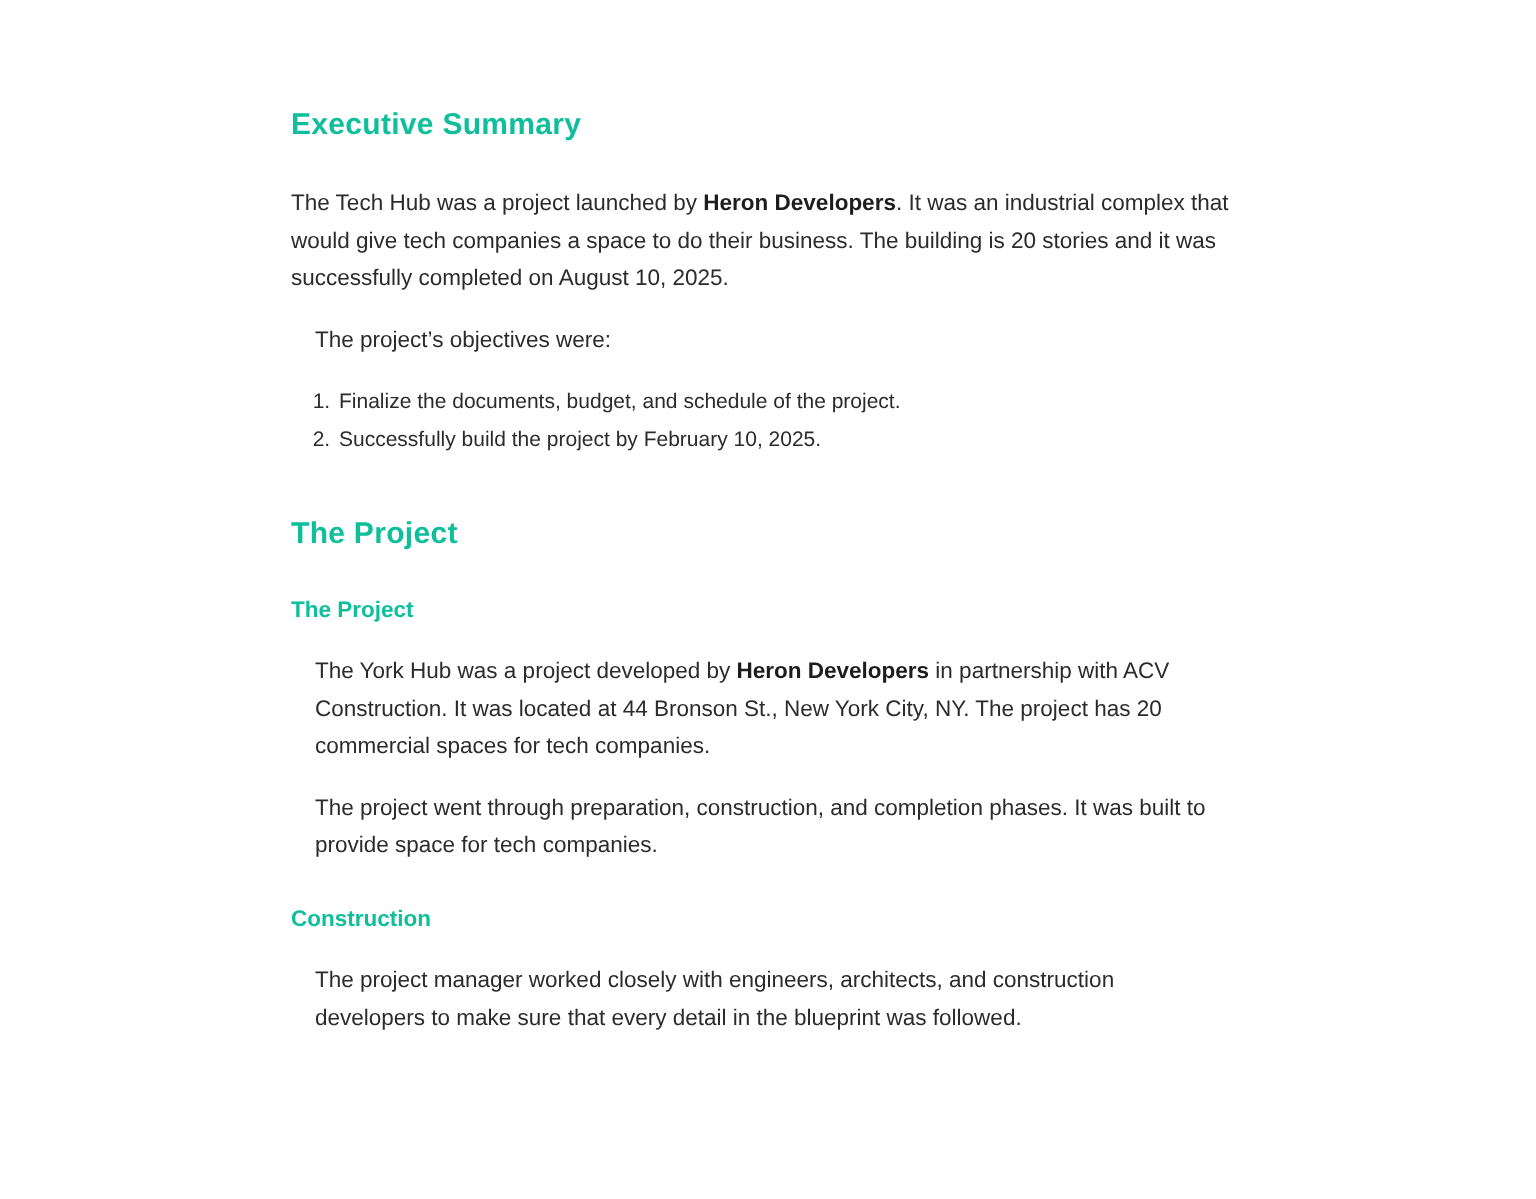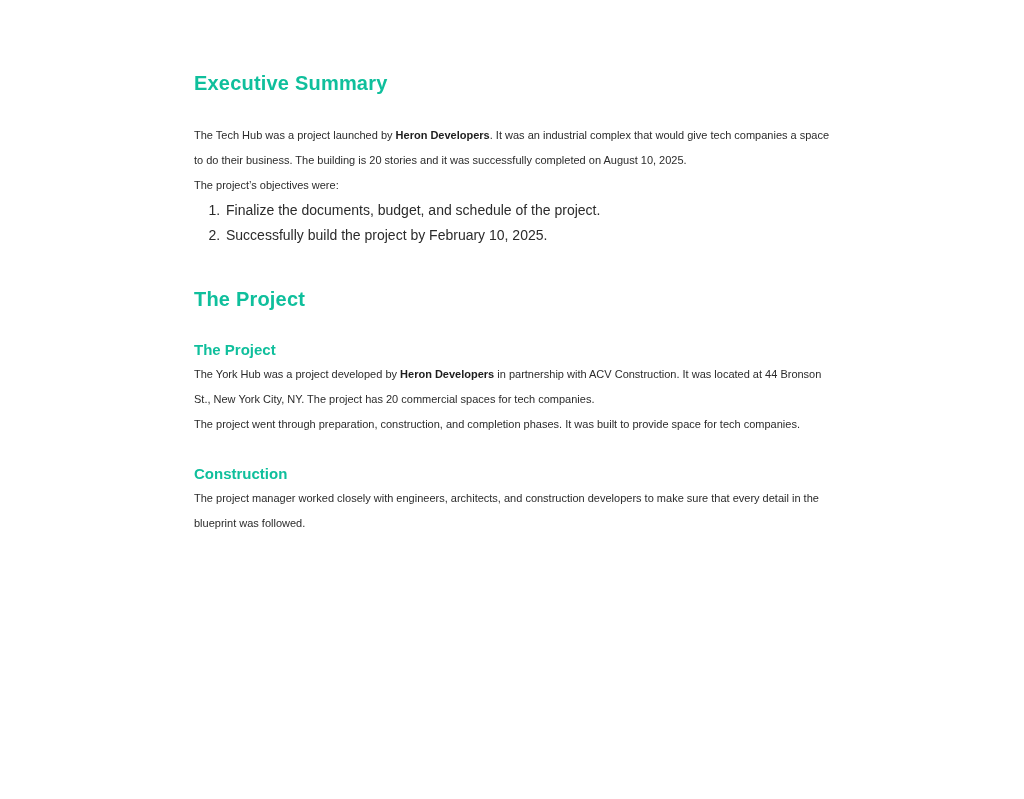--- a/index.html
+++ b/index.html
@@ -36,21 +36,21 @@
     color: var(--accent);
     letter-spacing: 0.2px;
   }
   .section-heading.first {
     margin-top: 0;
   }
   .para-after-heading {
     margin: 26px 0 0 0;
   }
   .body-text {
-    font-size: 11px;
+    font-size: 15px;
     line-height: 25px;
     color: var(--text);
   }
   .body-text strong {
     font-weight: 700;
     color: #1d1d1d;
   }
   .objectives-list {
     margin: 0;
     padding: 0 0 0 30px;
@@ -62,21 +62,21 @@
     padding-left: 2px;
   }
   .sub-heading {
     margin: 24px 0 0 0;
     font-size: 15px;
     line-height: 25px;
     font-weight: 700;
     color: var(--accent);
   }
   .sub-para {
-    margin: 0;
+    margin: 16px;
   }
 </style>
 </head>
 <body>
 
 <div class="page">
   <div class="content">
 
     <section>
       <h2 class="section-heading first">Executive Summary</h2>

